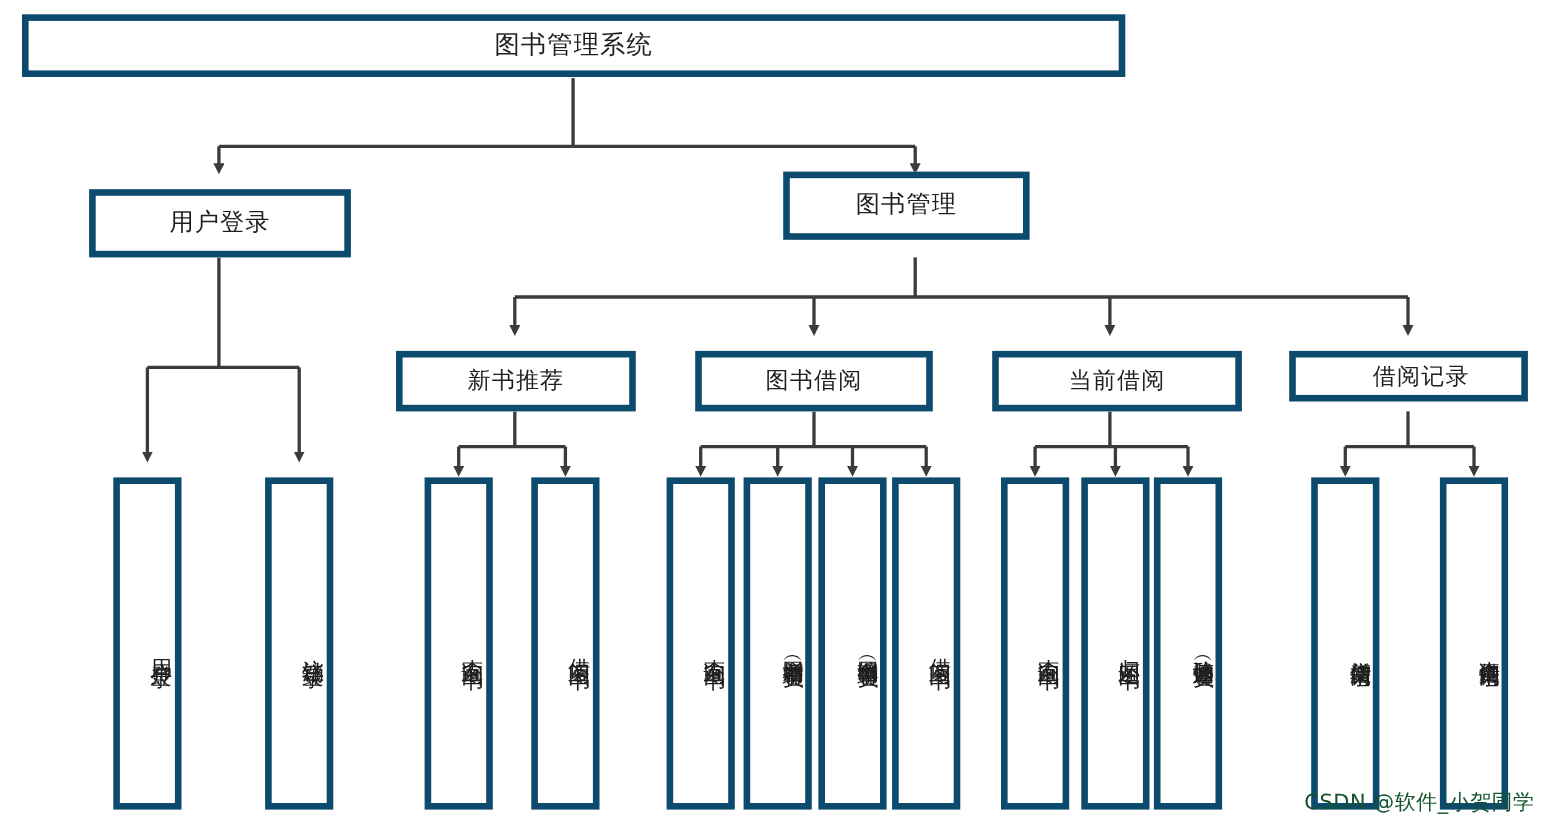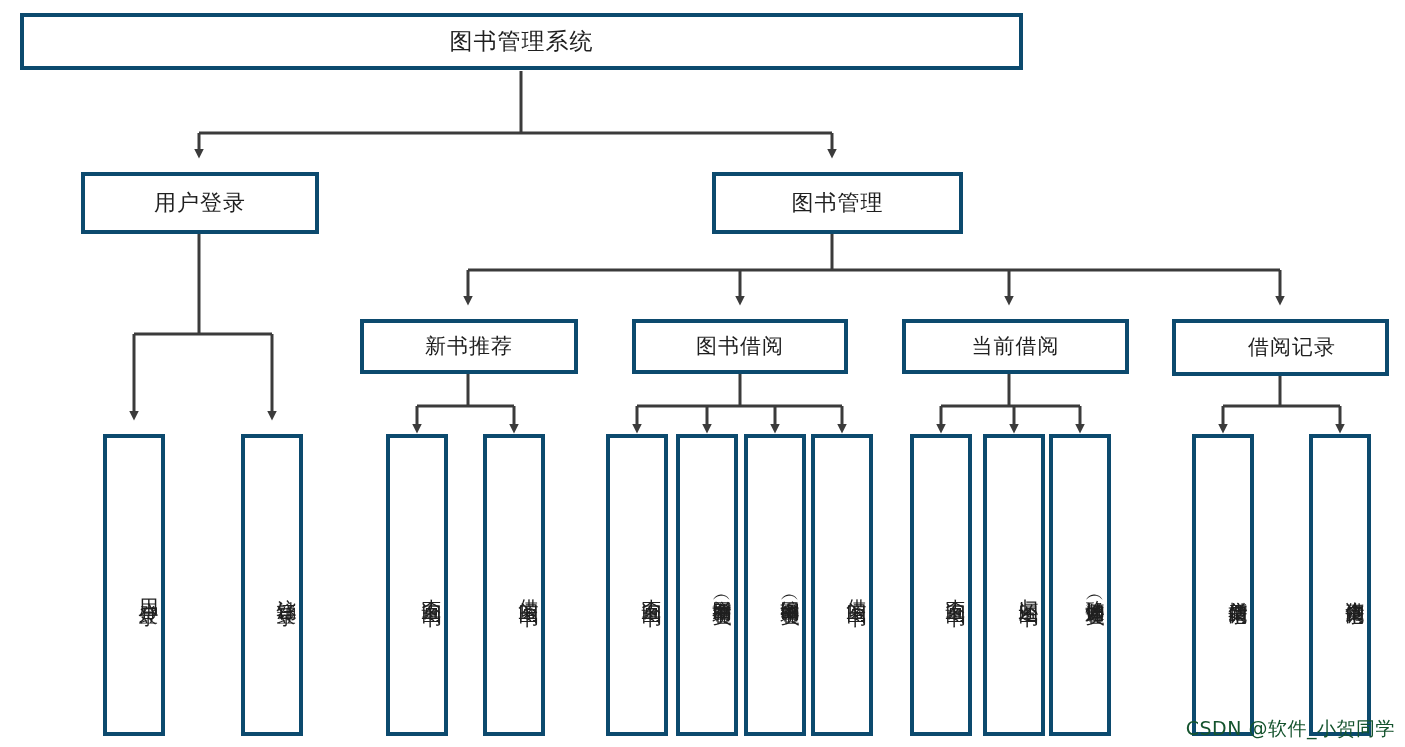--- a/index.html
+++ b/index.html
@@ -25,21 +25,21 @@
     position: absolute;
     left: 0; top: 0;
     width: 1405px;
     height: 747px;
     pointer-events: none;
   }
   .node {
     position: absolute;
     box-sizing: border-box;
     background: #ffffff;
-    border: 4px solid #0c4a6e;
+    border: 6px solid #0c4a6e;
     display: flex;
     align-items: center;
     justify-content: center;
     color: #1f1f1f;
     font-size: 21px;
     line-height: 1.25;
     letter-spacing: 1px;
   }
   .node.level0 { font-size: 23px; }
   .node.level1 { font-size: 22px; }
@@ -126,34 +126,34 @@
     </g>
   </svg>
 
   <div class="node level0" style="left:20px; top:13px; width:1003px; height:57px;">
     <span class="label">图书管理系统</span>
   </div>
 
   <div class="node level1" style="left:81px; top:172px; width:238px; height:62px;">
     <span class="label">用户登录</span>
   </div>
-  <div class="node level1" style="left:712px; top:172px; width:251px; height:62px;">
+  <div class="node level1" style="left:712px; top:156px; width:224px; height:62px;">
     <span class="label">图书管理</span>
   </div>
 
   <div class="node level2" style="left:632px; top:319px; width:216px; height:55px;">
     <span class="label">图书借阅</span>
   </div>
   <div class="node level2" style="left:360px; top:319px; width:218px; height:55px;">
     <span class="label">新书推荐</span>
   </div>
   <div class="node level2" style="left:902px; top:319px; width:227px; height:55px;">
     <span class="label">当前借阅</span>
   </div>
-  <div class="node level2" style="left:1172px; top:319px; width:217px; height:57px;padding-left:23px;">
+  <div class="node level2" style="left:1172px; top:319px; width:217px; height:46px;padding-left:23px;">
     <span class="label">借阅记录</span>
   </div>
 
   <div class="node leaf" style="left:103px; top:434px; width:62px; height:302px;">
     <span class="label">用户登录</span>
   </div>
   <div class="node leaf" style="left:241px; top:434px; width:62px; height:302px;">
     <span class="label">注销登录</span>
   </div>
 

